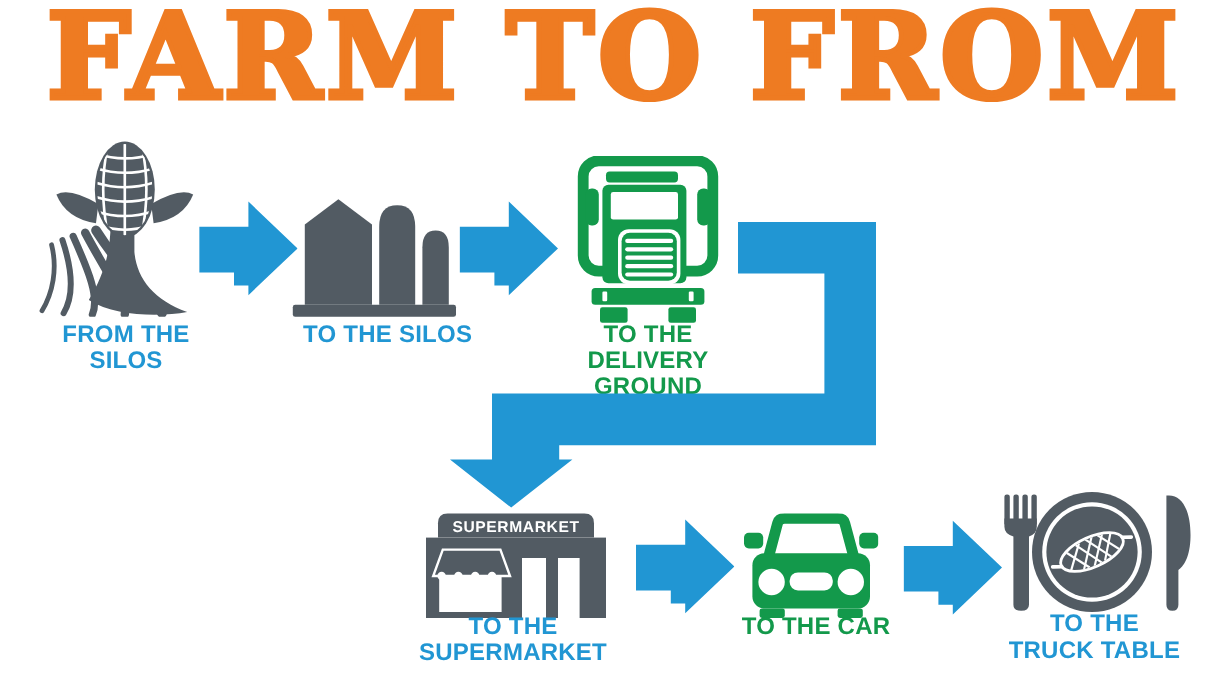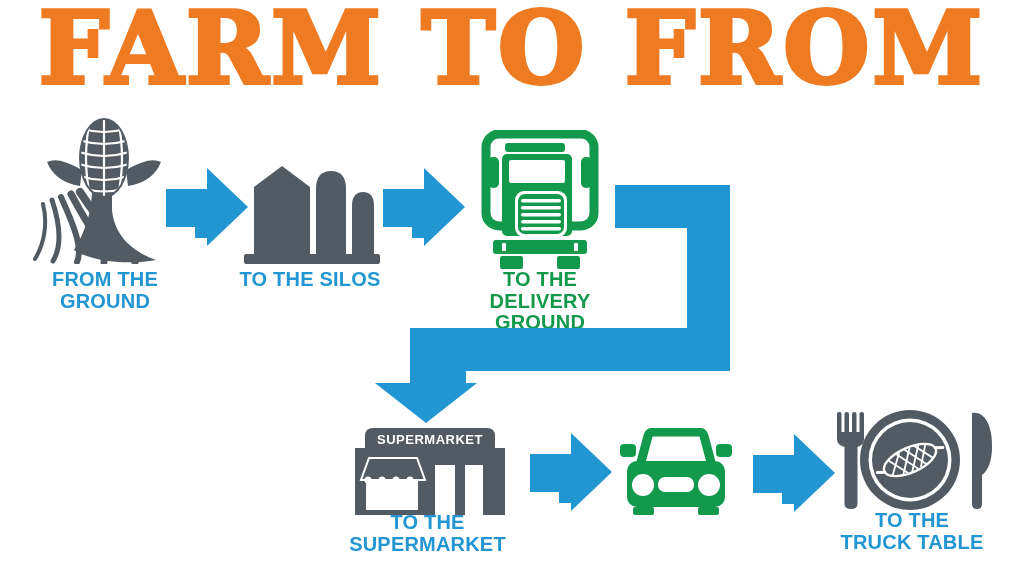--- a/index.html
+++ b/index.html
@@ -63,37 +63,37 @@
       <path d="M51,28 Q76,36 101,28"></path>
       <path d="M51,40 Q76,48 101,40"></path>
       <path d="M51,52 Q76,60 101,52"></path>
       <path d="M52,64 Q76,72 100,64"></path>
       <path d="M55,76 Q76,83 97,76"></path>
     </g>
   </svg>
 
   <div class="label t-blue" style="left:20px;top:269px;width:170px">
     <div>FROM THE</div>
-    <div>GROUND</div>
+    <div>SILOS</div>
   </div>
 
   <svg class="abs" style="left:166px;top:167px" width="82" height="80" viewBox="0 0 82 80">
     <polygon class="f-blue" points="0,22 41,22 41,1 82,40 41,79 41,71 29,71 29,60 0,60"></polygon>
   </svg>
 
   <svg class="abs" style="left:242px;top:145px" width="140" height="120" viewBox="0 0 140 120">
     <g class="f-gray">
       <rect x="2" y="109" width="136" height="10" rx="2"></rect>
       <path d="M12,109 V42 L40,21 L68,42 V109 Z"></path>
       <path d="M74,109 V44 Q74,26 89,26 Q104,26 104,44 V109 Z"></path>
       <path d="M110,109 V61 Q110,47 121,47 Q132,47 132,61 V109 Z"></path>
     </g>
   </svg>
 
-  <div class="label t-blue" style="left:225px;top:269px;width:170px">
+  <div class="label t-blue" style="left:238px;top:269px;width:170px">
     <div>TO THE SILOS</div>
   </div>
 
   <svg class="abs" style="left:383px;top:167px" width="82" height="80" viewBox="0 0 82 80">
     <polygon class="f-blue" points="0,22 41,22 41,1 82,40 41,79 41,71 29,71 29,60 0,60"></polygon>
   </svg>
 
   <svg class="abs" style="left:480px;top:130px" width="120" height="140" viewBox="0 0 120 140">
     <rect class="s-green" x="6" y="4" width="108" height="92" rx="13" fill="none" stroke-width="9"></rect>
     <g class="f-green">
@@ -168,20 +168,23 @@
       <rect x="13" y="79" width="21" height="8" rx="2"></rect>
       <rect x="78" y="79" width="21" height="8" rx="2"></rect>
     </g>
     <g class="f-white">
       <circle cx="23" cy="57" r="11"></circle>
       <circle cx="89" cy="57" r="11"></circle>
       <rect x="38" y="49" width="36" height="15" rx="7"></rect>
     </g>
   </svg>
 
+  <div class="label t-green" style="left:590px;top:512px;width:180px">
+    <div>TO THE CAR</div>
+  </div>
 
   <svg class="abs" style="left:753px;top:433px" width="82" height="80" viewBox="0 0 82 80">
     <polygon class="f-blue" points="0,22 41,22 41,1 82,40 41,79 41,71 29,71 29,60 0,60"></polygon>
   </svg>
 
   <svg class="abs" style="left:835px;top:408px" width="160" height="104" viewBox="0 0 160 104">
     <defs>
       <clipPath id="cobLattice">
           <ellipse cx="75" cy="52" rx="27" ry="11.5"></ellipse>
         </clipPath>

